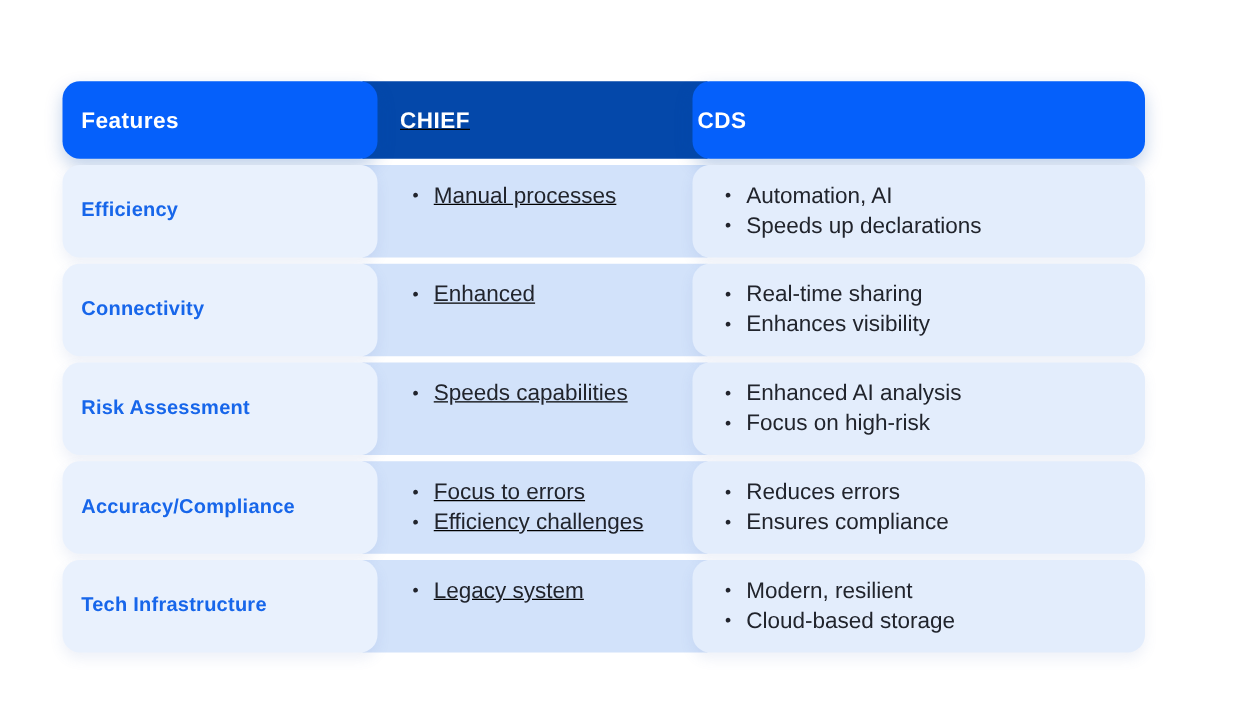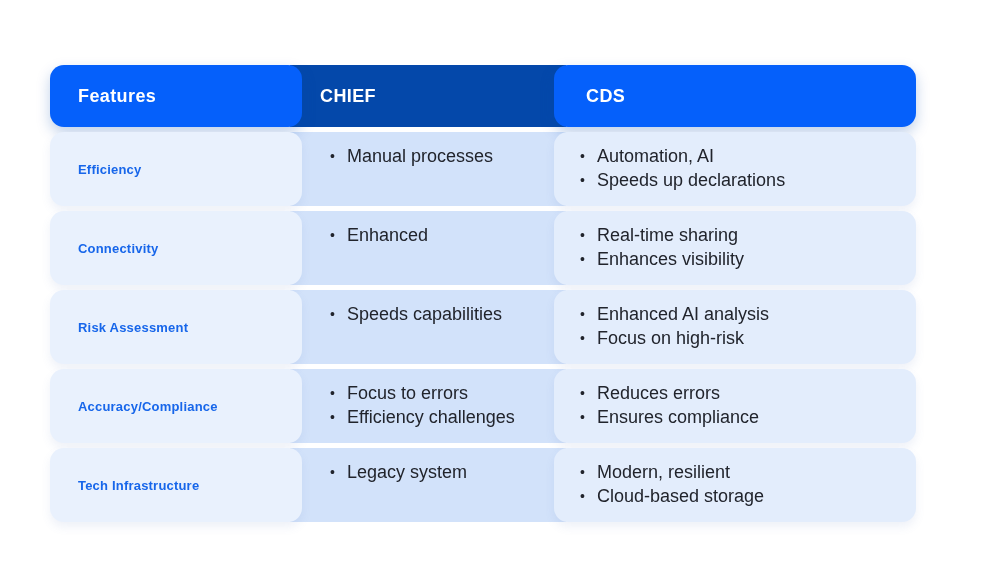--- a/index.html
+++ b/index.html
@@ -25,79 +25,80 @@
     display: flex;
     height: 74px;
   }
   .row.header { height: 62px; }
 
   
   .cell-mid {
     width: 252px;
     position: relative;
     z-index: 1;
+    text-decoration: underline;
   }
   .cell-mid::before {
     content: "";
     position: absolute;
     top: 0; bottom: 0;
     left: -12px; right: -12px;
     background: var(--c-chief-bg);
     z-index: -1;
   }
   .header .cell-mid::before { background: var(--c-header-secondary); }
 
   
   .cell-left {
     width: 252px;
     position: relative;
     z-index: 2;
     border-radius: 14px;
     background: var(--c-feature-bg);
     display: flex;
     align-items: center;
-    padding-left: 28px;
+    padding-left: 15px;
     box-sizing: border-box;
     box-shadow: 0 5px 10px rgba(90, 120, 190, 0.10);
   }
   .cell-right {
     width: 362px;
     position: relative;
     z-index: 2;
     border-radius: 14px;
     background: var(--c-cds-bg);
     box-sizing: border-box;
     box-shadow: 0 5px 10px rgba(90, 120, 190, 0.10);
   }
   .header .cell-left,
   .header .cell-right {
     background: var(--c-header-primary);
     box-shadow: 0 6px 14px rgba(4, 72, 170, 0.25);
   }
   .header .cell-right {
     display: flex;
     align-items: center;
-    padding-left: 32px;
+    padding-left: 4px;
   }
   .header .cell-mid {
     display: flex;
     align-items: center;
     padding-left: 18px;
     box-sizing: border-box;
   }
   .header-label {
     position: relative;
     color: #ffffff;
     font-size: 18px;
     font-weight: 700;
     letter-spacing: 0.4px;
   }
   .feature-label {
     color: var(--c-feature-text);
-    font-size: 13px;
+    font-size: 16px;
     font-weight: 600;
     letter-spacing: 0.2px;
   }
   ul.points {
     margin: 0;
     padding: 12px 0 0 28px;
     list-style: none;
     position: relative;
   }
   .cell-right ul.points { padding-left: 26px; }

